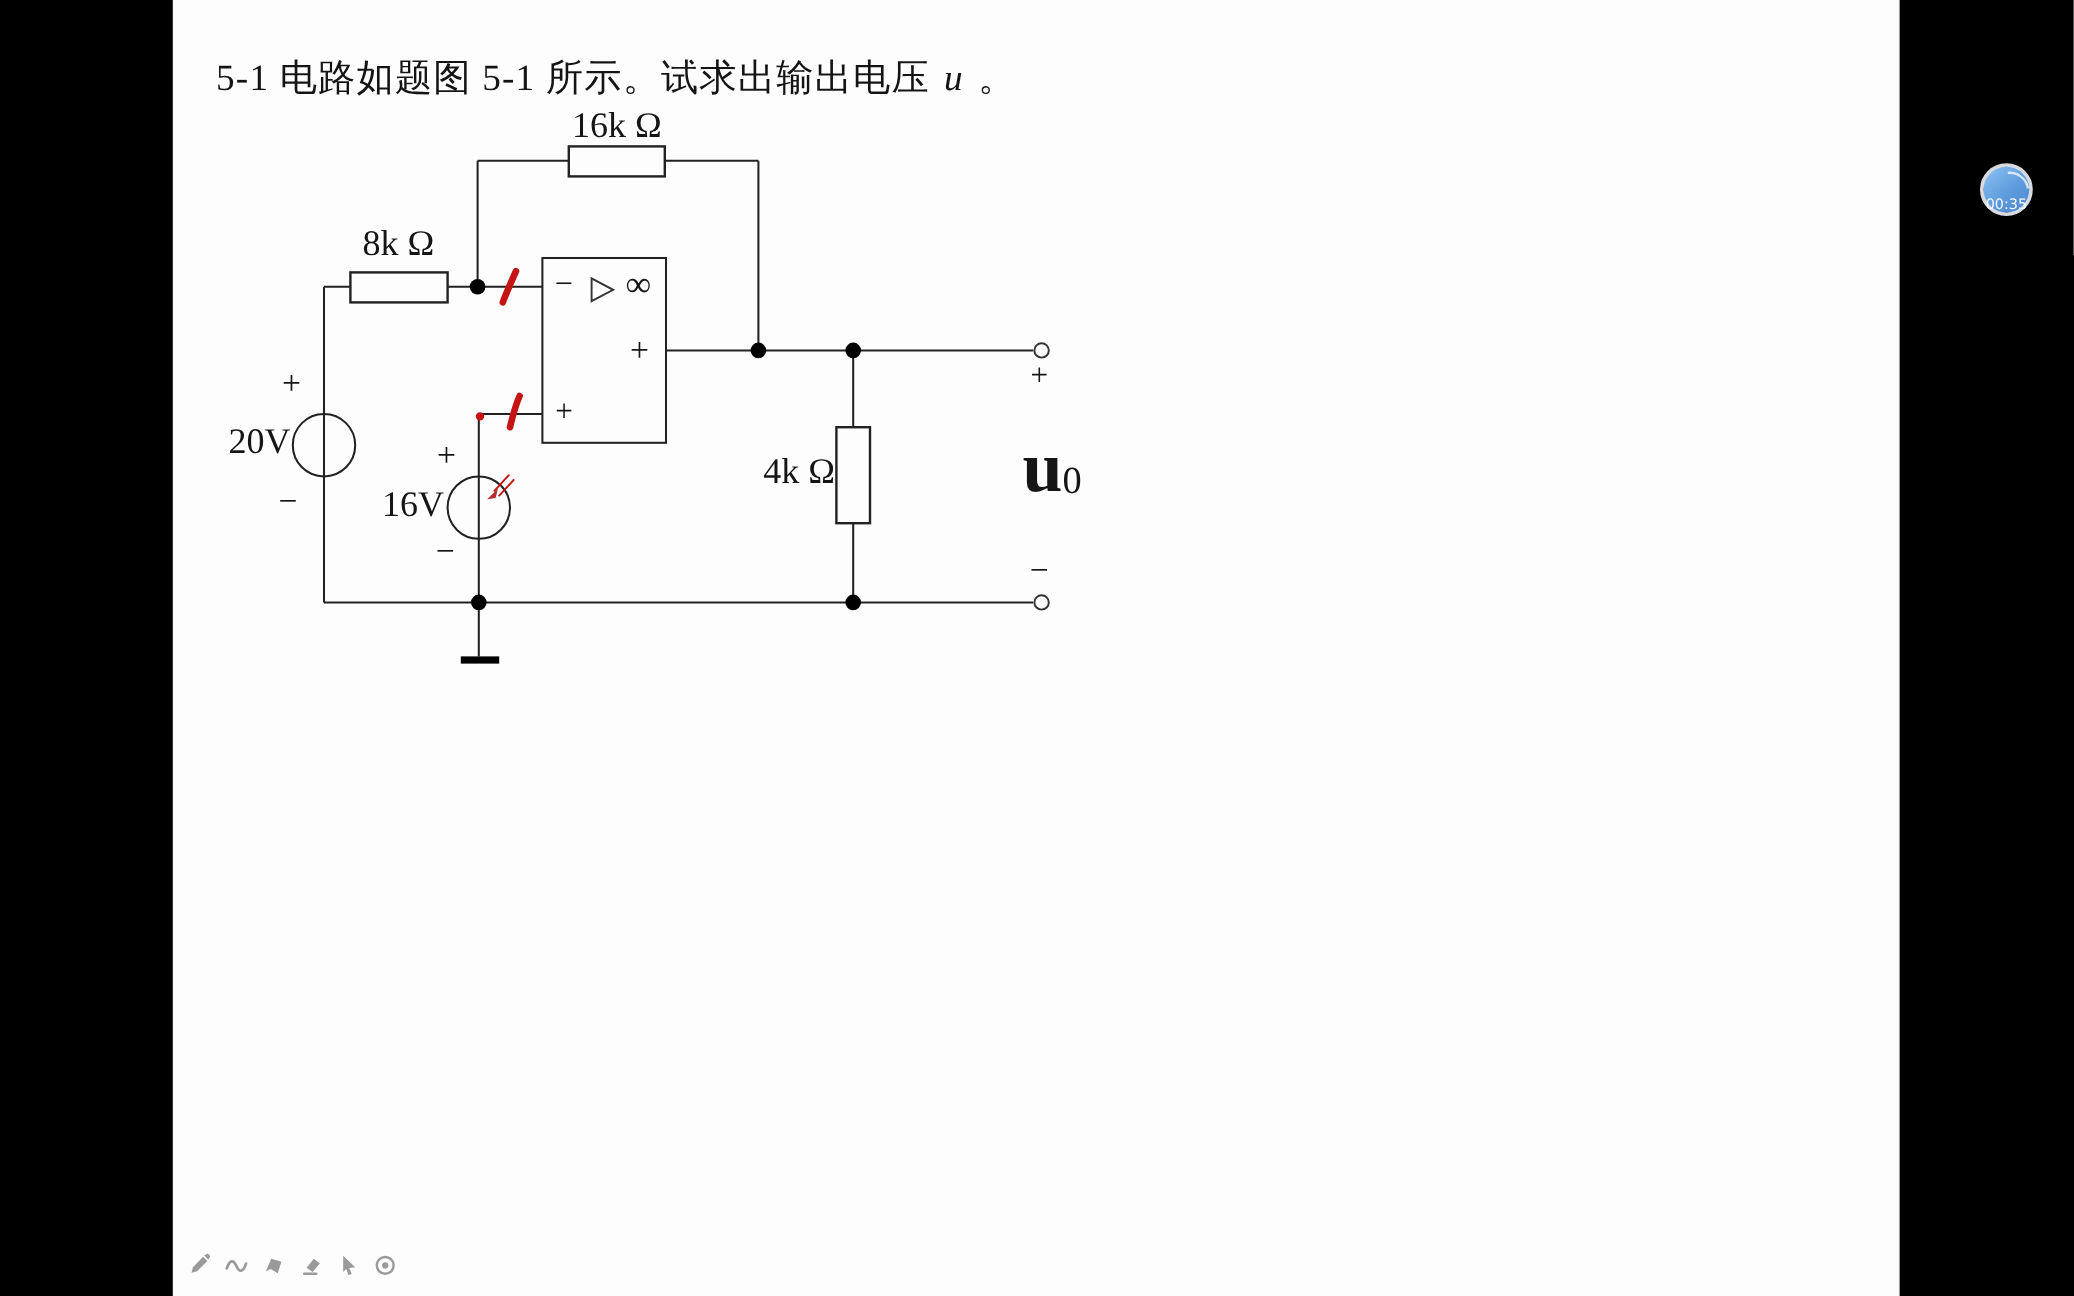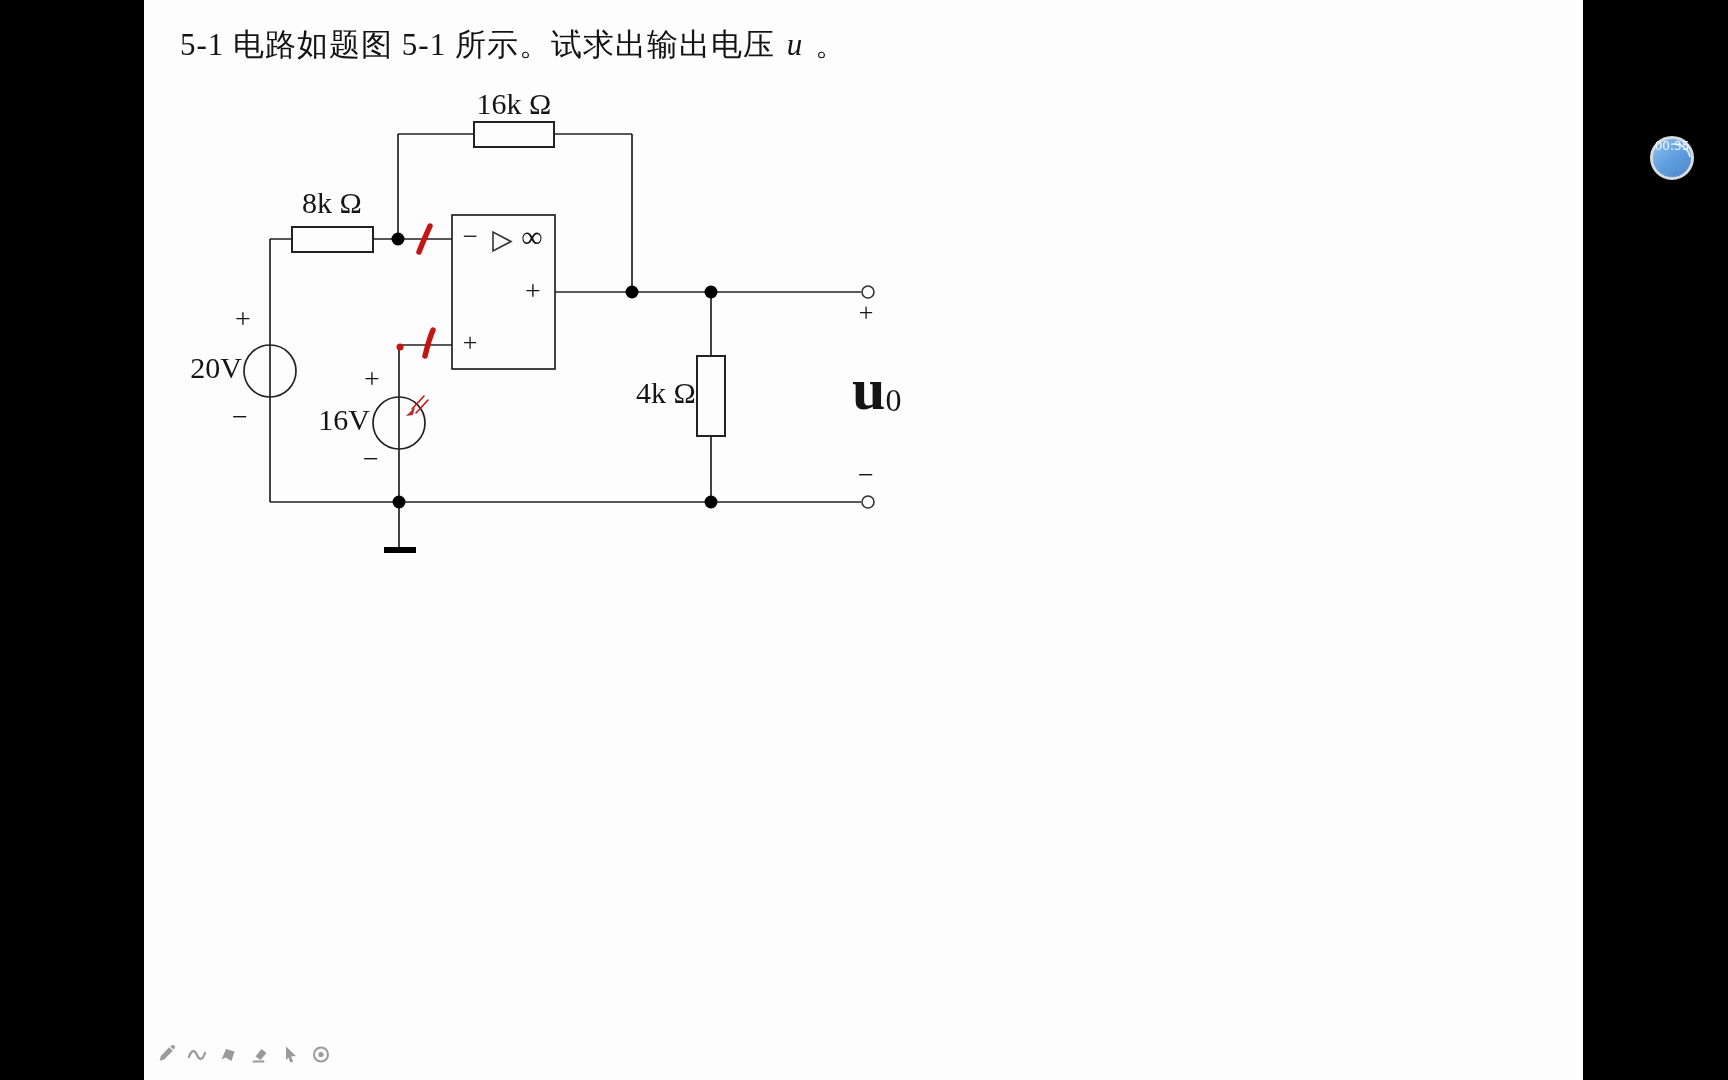--- a/index.html
+++ b/index.html
@@ -1,28 +1,28 @@
 <!DOCTYPE html>
 <html><head>
 <meta charset="utf-8">
 <style>
   html,body{margin:0;padding:0;background:#000;}
   .stage{position:relative;width:1728px;height:1080px;background:#fdfdfd;overflow:hidden;
          font-family:"Liberation Serif","DejaVu Serif",serif;}
   .bar{position:absolute;top:0;height:1080px;background:#000;}
   .bar.left{left:0;width:144px;}
   .bar.right{left:1583px;width:145px;}
-  .title{position:absolute;left:180px;top:24px;font-size:31px;color:#141414;
+  .title{position:absolute;left:180px;top:44px;font-size:31px;color:#141414;
          letter-spacing:1px;white-space:nowrap;}
   .title .mathvar{font-style:italic;font-family:"Liberation Serif",serif;padding:0 3px;}
   svg.circuit{position:absolute;left:0;top:0;width:1728px;height:1080px;}
   svg.circuit text{font-family:"Liberation Serif","DejaVu Serif",serif;fill:#151515;}
   .timer{position:absolute;left:1650px;top:136px;width:44px;height:44px;border-radius:50%;
          background:linear-gradient(140deg,#8ec2f2 0%,#5e9cdd 55%,#4c86cb 100%);
-         border:3px solid #d7dbdf;display:flex;align-items:flex-start;justify-content:center;
+         border:3px solid #d7dbdf;display:flex;align-items:flex-end;justify-content:center;
          font-family:"DejaVu Sans","Liberation Sans",sans-serif;font-size:12px;color:#f2f7fc;
          box-sizing:border-box;position:absolute;}
   .timer::before{content:"";position:absolute;left:6px;top:4px;width:28px;height:28px;
          border:2px solid transparent;border-top-color:rgba(255,255,255,.75);
          border-radius:50%;transform:rotate(38deg);}
   .toolbar{position:absolute;left:156px;top:1044px;display:flex;gap:11px;align-items:center;}
   .tool{width:20px;height:21px;display:inline-flex;align-items:center;justify-content:center;cursor:pointer;}
   .tool svg{width:20px;height:21px;}
   .tool .g{fill:#9a9a9a;stroke:#9a9a9a;}
 </style>

